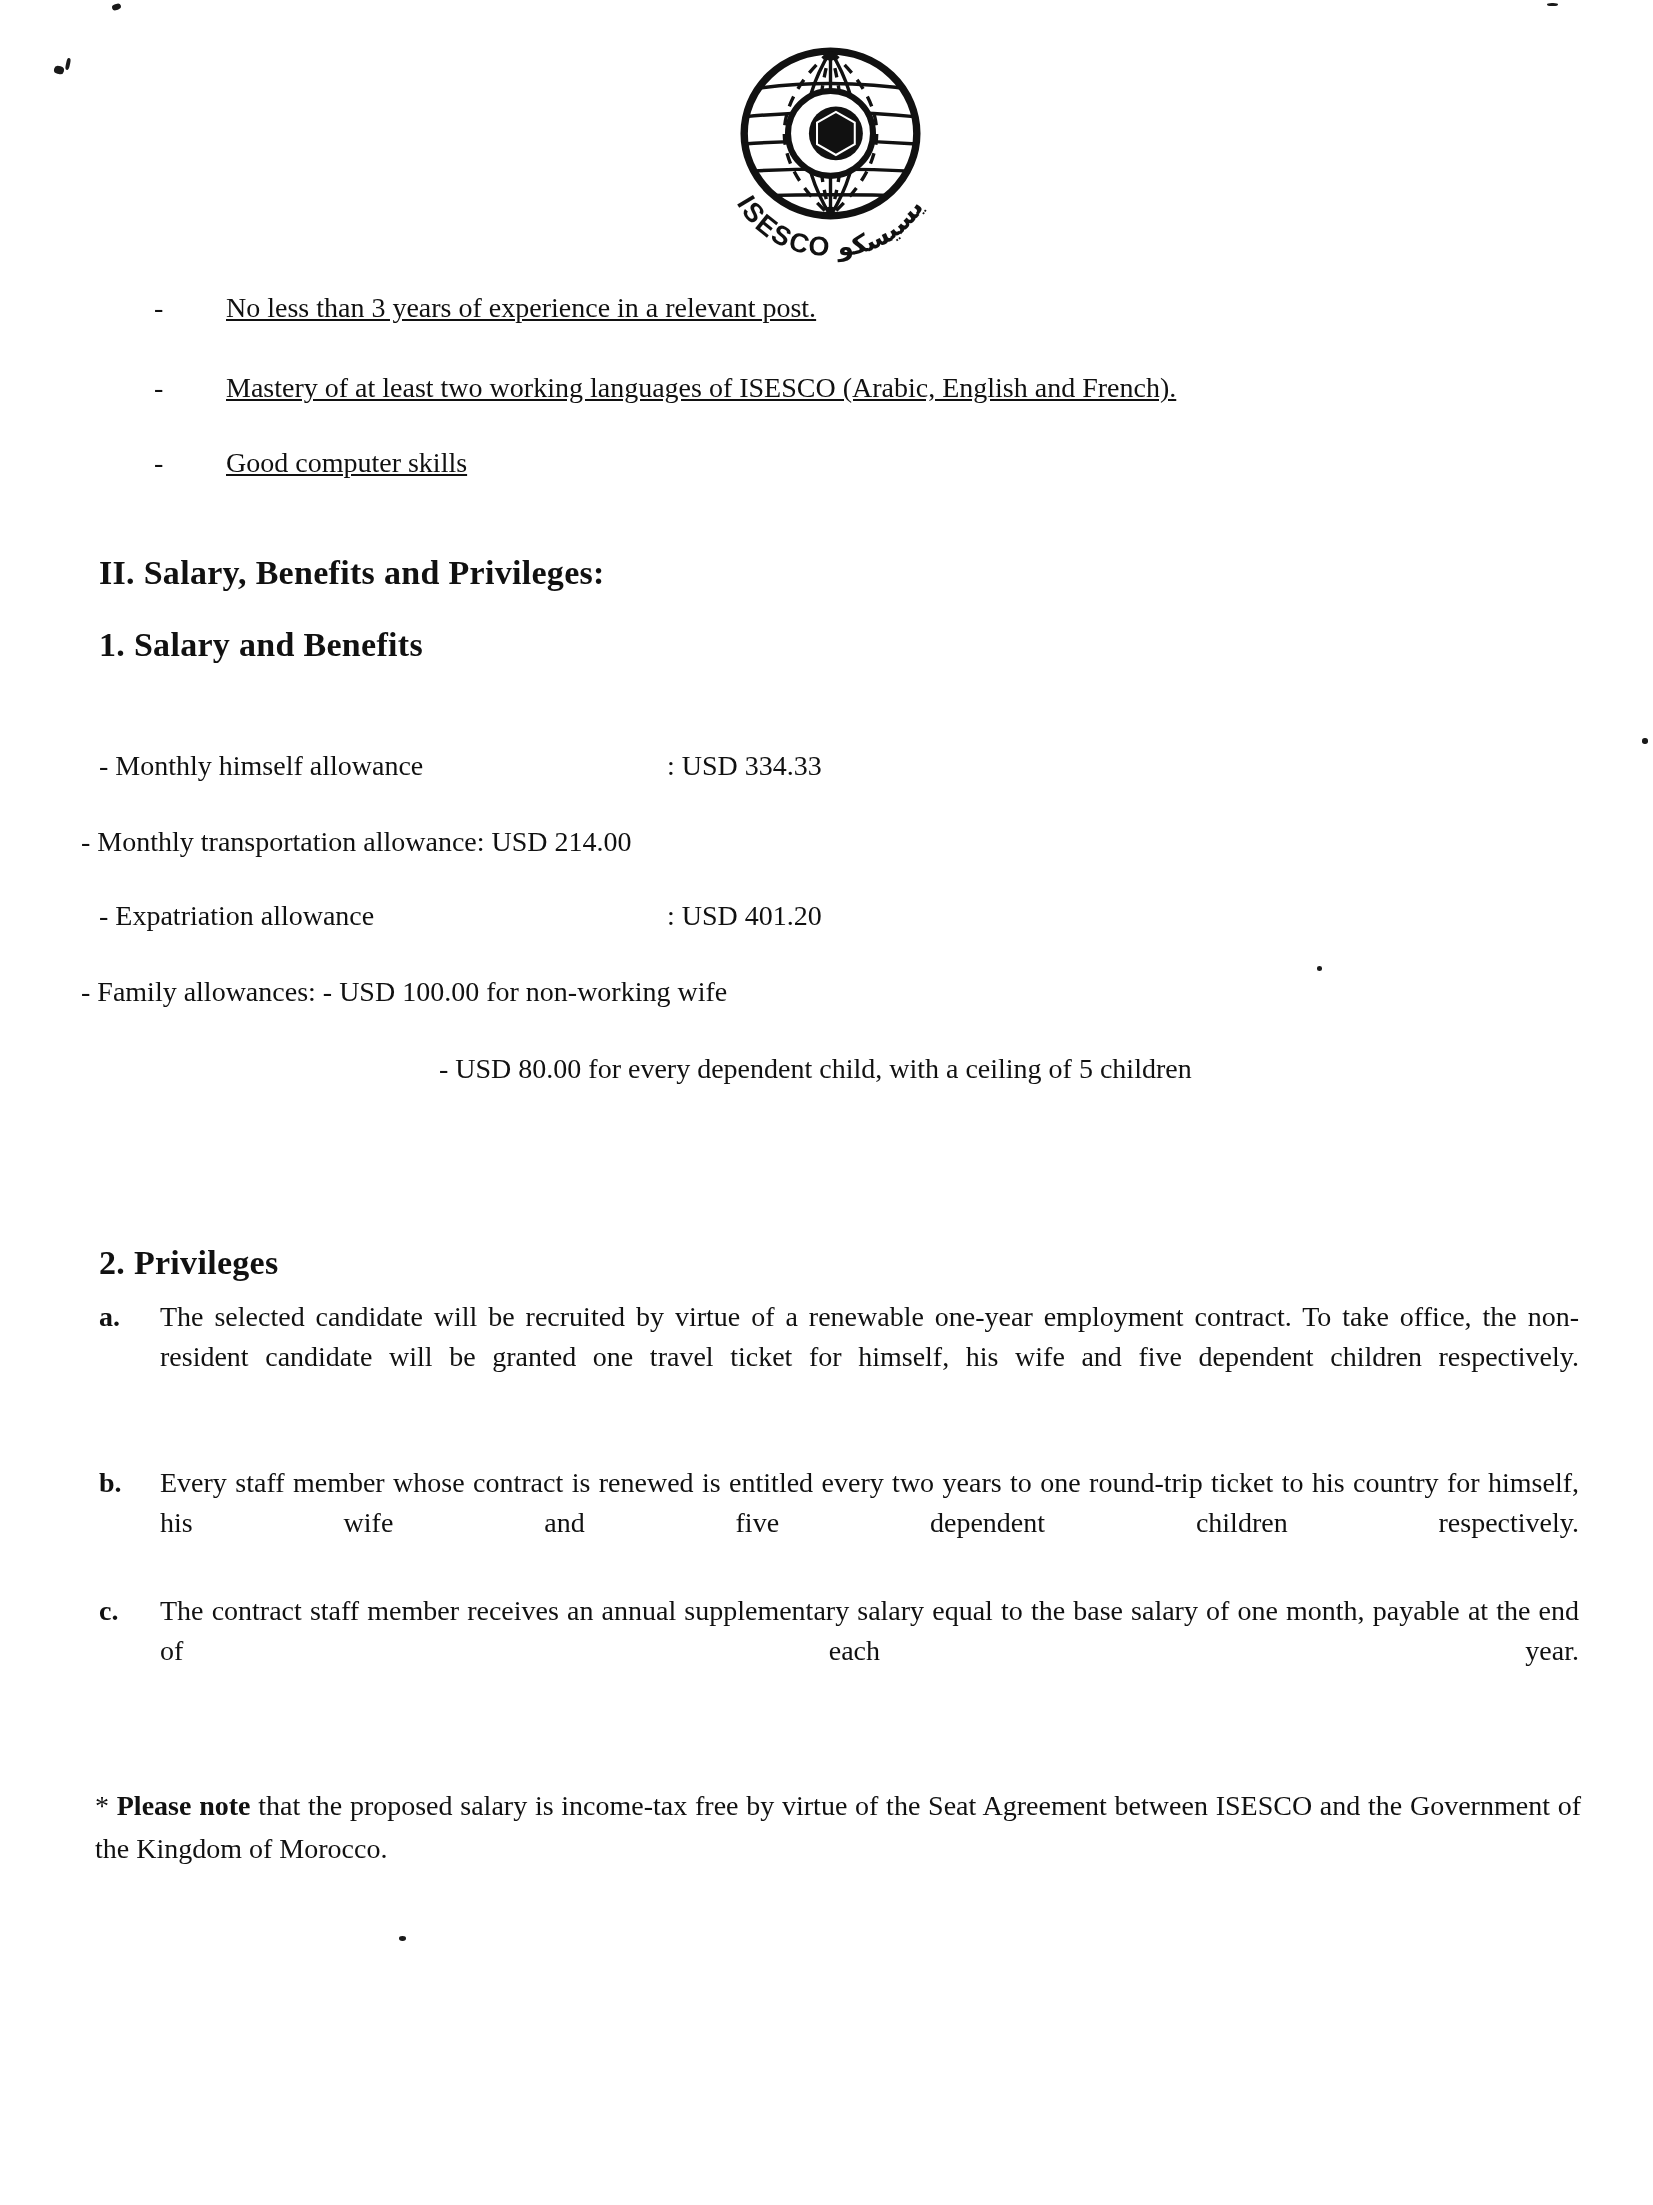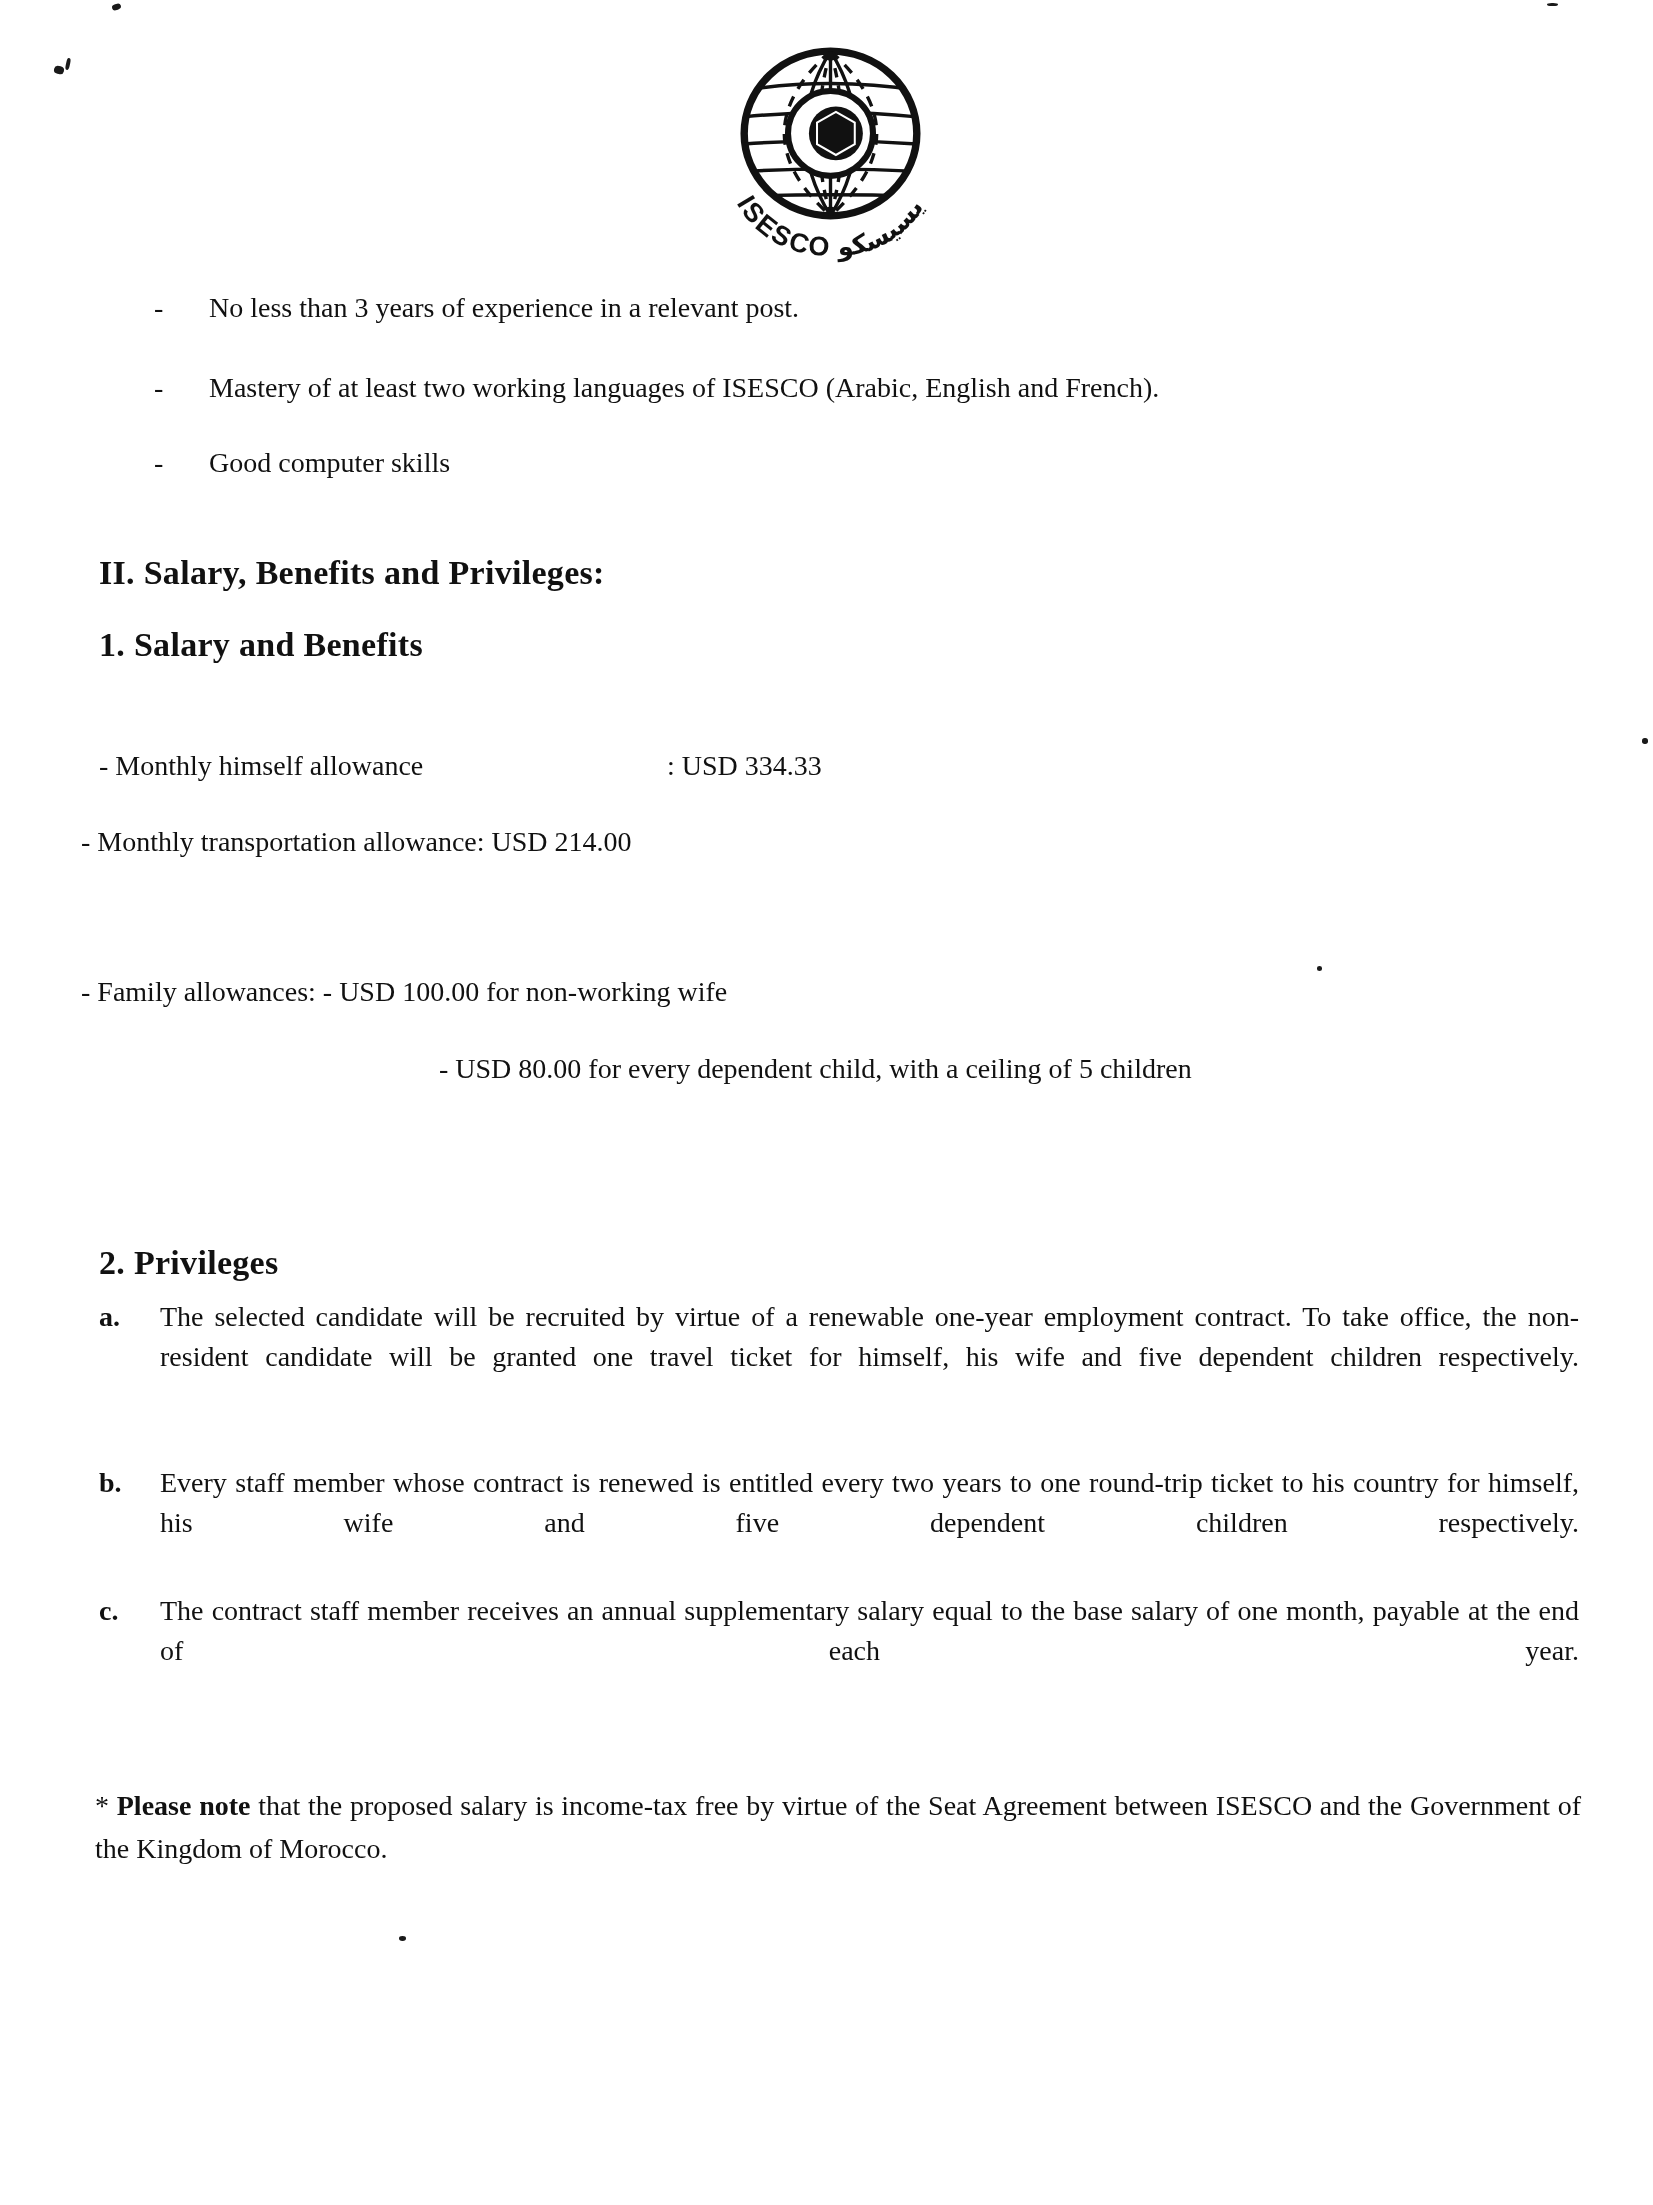--- a/index.html
+++ b/index.html
@@ -53,21 +53,22 @@
     font-size: 28px;
   }
   .bullet-row .dash {
     position: absolute;
     left: 0;
     top: 0;
     width: 27px;
   }
   .bullet-row .btxt {
     display: block;
-    margin-left: 55px;
+    margin-left: 72px;
+    text-decoration: underline;
   }
 
   .heading {
     position: absolute;
     left: 99px;
     font-weight: bold;
     font-size: 34px;
     letter-spacing: 0.3px;
     margin-top: 28px;
   }
@@ -208,20 +209,24 @@
   <div class="heading" style="top:598px;">1. Salary and Benefits</div>
 
 
   <div class="sal-row" style="top:750px;">
     <span class="lbl">- Monthly himself allowance</span><span>:</span>
     <span class="val">USD 334.33</span>
   </div>
 
   <div class="sal-inline" style="top:826px;">- Monthly transportation allowance: USD 214.00</div>
 
+  <div class="sal-row" style="top:900px;">
+    <span class="lbl">- Expatriation allowance</span><span>:</span>
+    <span class="val">USD 401.20</span>
+  </div>
 
   <div class="sal-inline" style="top:976px;">- Family allowances: - USD 100.00 for non-working wife</div>
 
   <div class="sal-inline" style="top:1053px; left:439px;">- USD 80.00 for every dependent child, with a ceiling of 5 children</div>
 
   <div class="heading" style="top:1216px;">2. Privileges</div>
 
   <div class="para" style="top:1297px;">
     <span class="marker">a.</span>
     <span class="ptxt">The selected candidate will be recruited by virtue of a renewable one-year employment contract. To take office, the non-resident candidate will be granted one travel ticket for himself, his wife and five dependent children respectively.</span>

